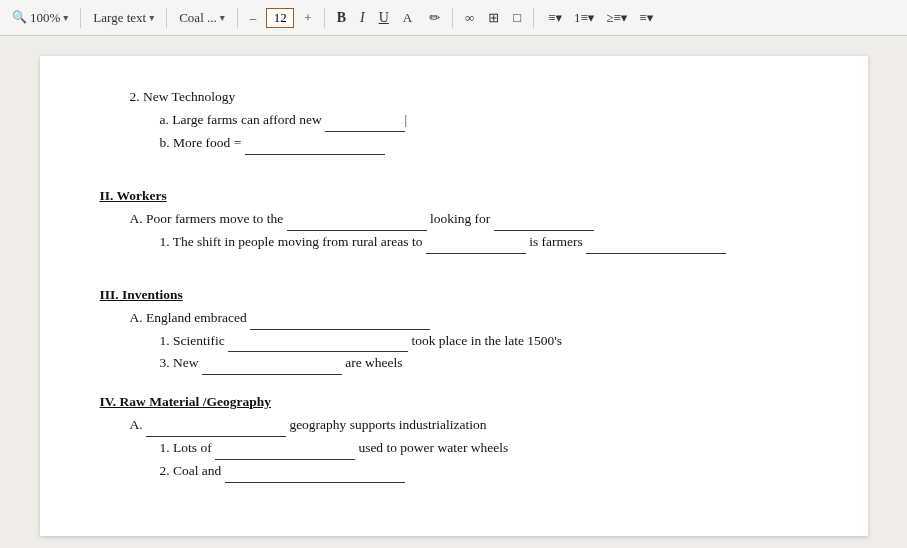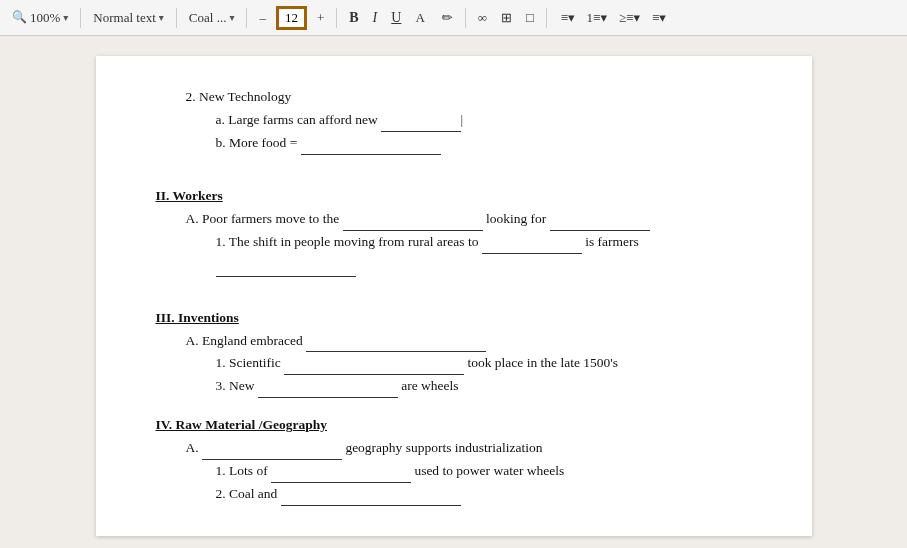--- a/index.html
+++ b/index.html
@@ -38,21 +38,21 @@
       width: 1px;
       height: 20px;
       background: #ccc;
       margin: 0 2px;
     }
     .toolbar-chevron {
       font-size: 10px;
       color: #555;
     }
     .font-size-box {
-      border: 3px solid #a16207;
+      border: 1px solid #a16207;
       padding: 1px 6px;
       font-size: 13px;
       background: white;
       min-width: 28px;
       text-align: center;
     }
     .btn-bold { font-weight: bold; font-size: 14px; }
     .btn-italic { font-style: italic; font-size: 14px; }
     .btn-underline { text-decoration: underline; font-size: 14px; }
     .btn-color { font-size: 13px; position: relative; }
@@ -74,21 +74,21 @@
       flex: 1;
       display: flex;
       justify-content: center;
       padding: 20px 30px;
       overflow-y: auto;
       background: #f0ede8;
     }
 
     .doc-page {
       background: white;
-      width: 716px;
+      width: 828px;
       min-height: 480px;
       padding: 30px 50px 30px 60px;
       box-shadow: 0 1px 4px rgba(0,0,0,0.2);
       font-size: 13.5px;
       line-height: 1.7;
       color: #111;
     }
 
     .outline-item {
       display: block;
@@ -152,21 +152,21 @@
 
   <span class="toolbar-item">
     <span style="font-size:12px;">🔍</span>
     <span>100%</span>
     <span class="toolbar-chevron">▾</span>
   </span>
 
   <div class="toolbar-divider"></div>
 
   <span class="toolbar-item">
-    <span>Normal text</span>
+    <span>Large text</span>
     <span class="toolbar-chevron">▾</span>
   </span>
 
   <div class="toolbar-divider"></div>
 
   <span class="toolbar-item">
     <span>Coal ...</span>
     <span class="toolbar-chevron">▾</span>
   </span>
 

